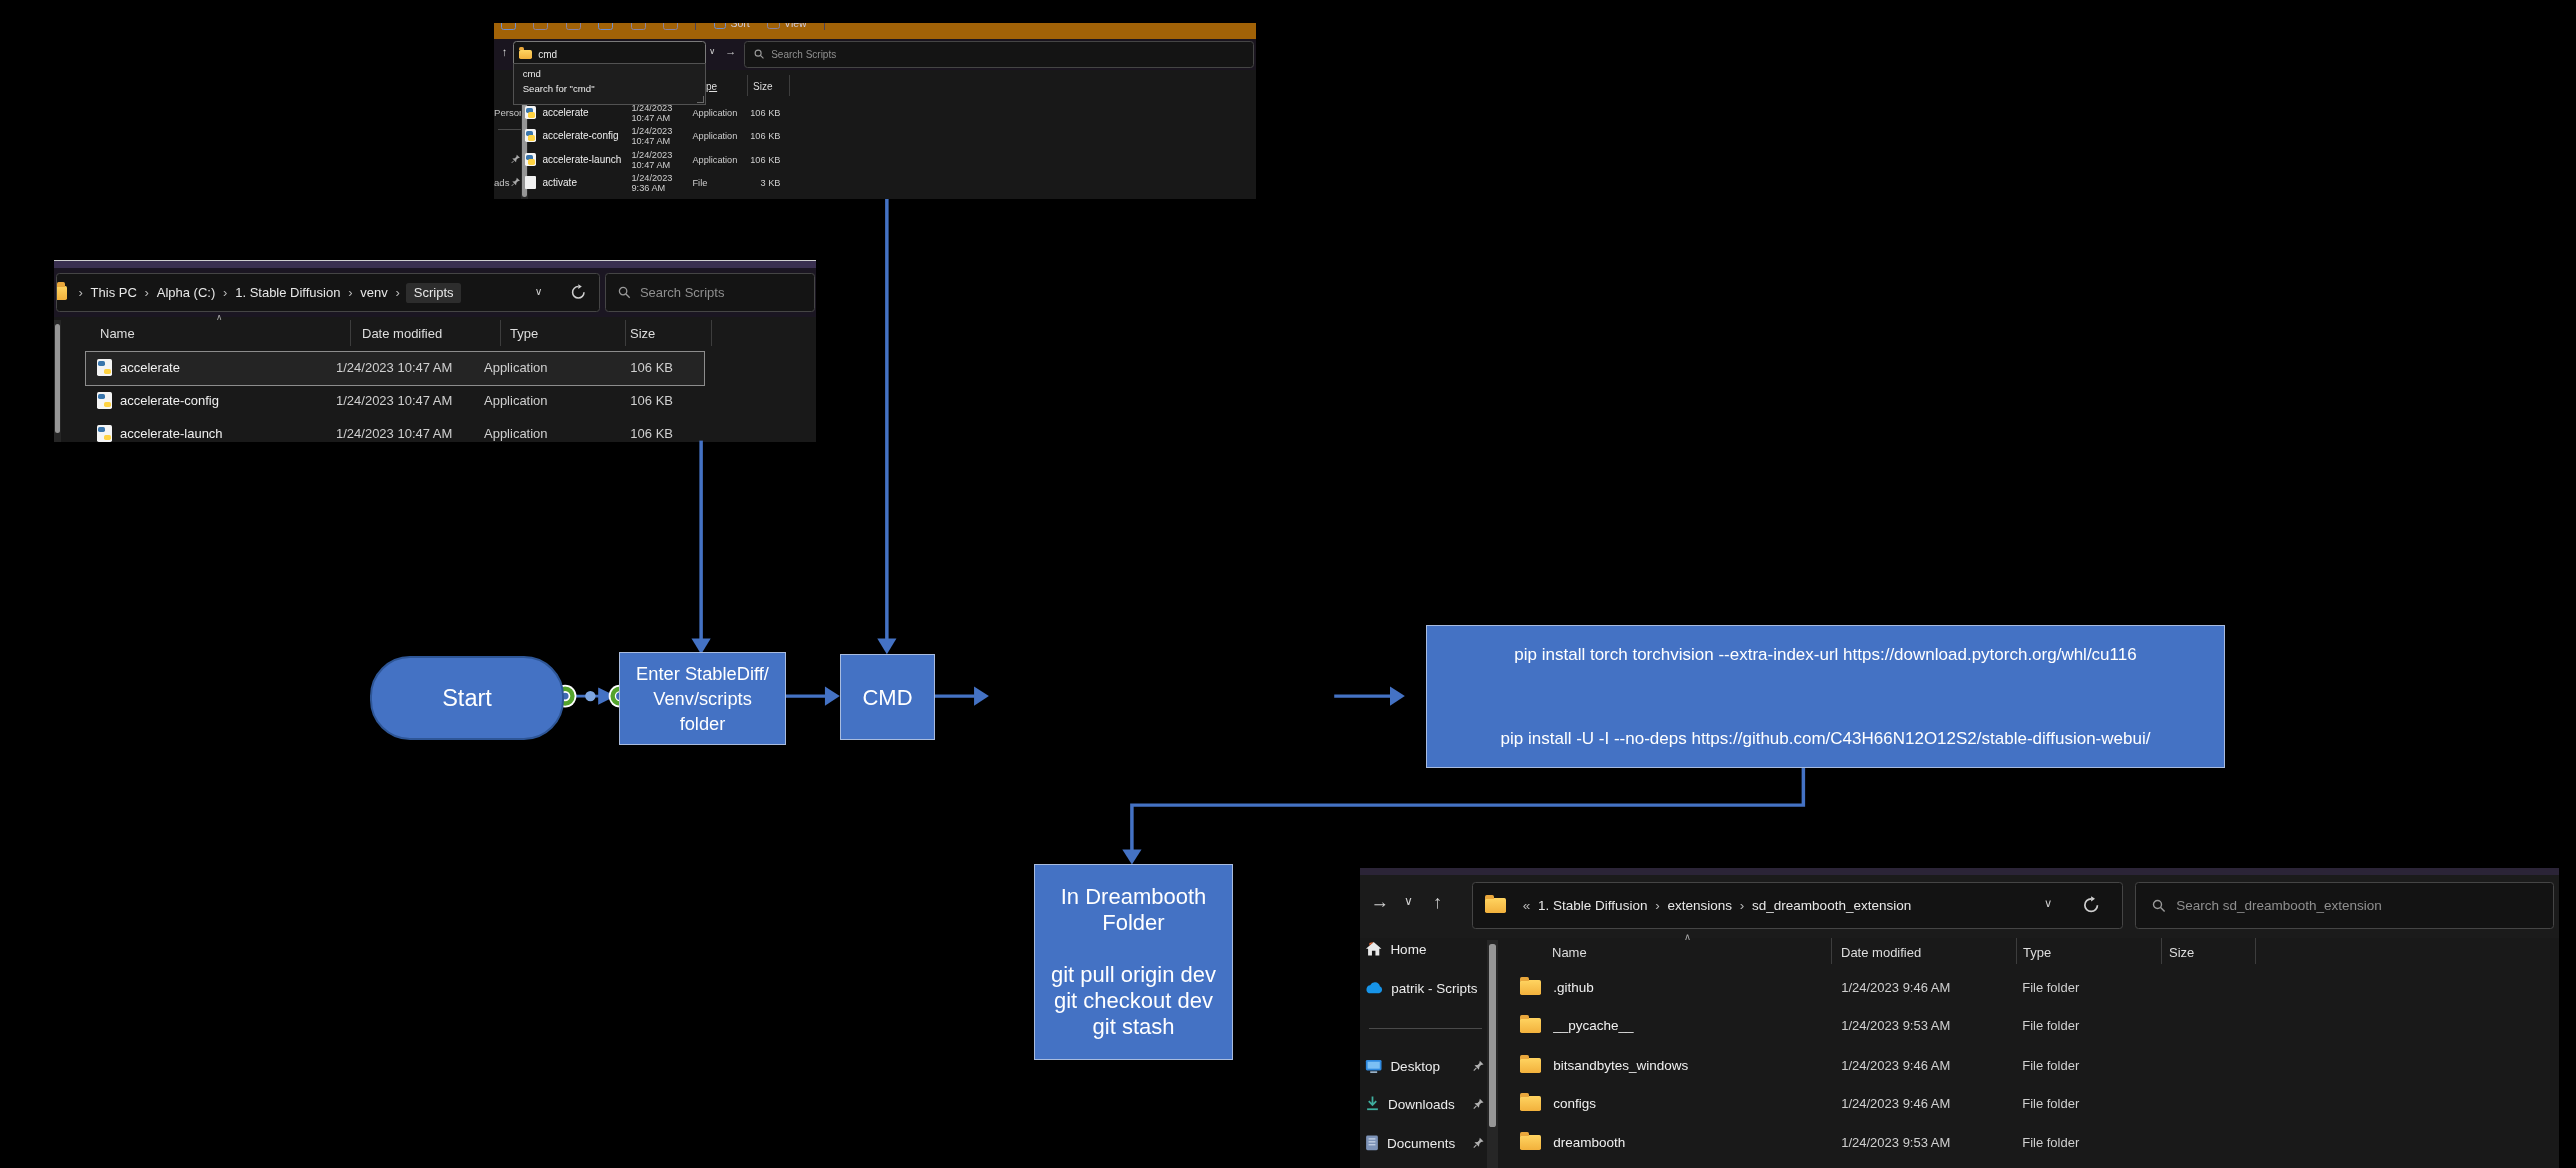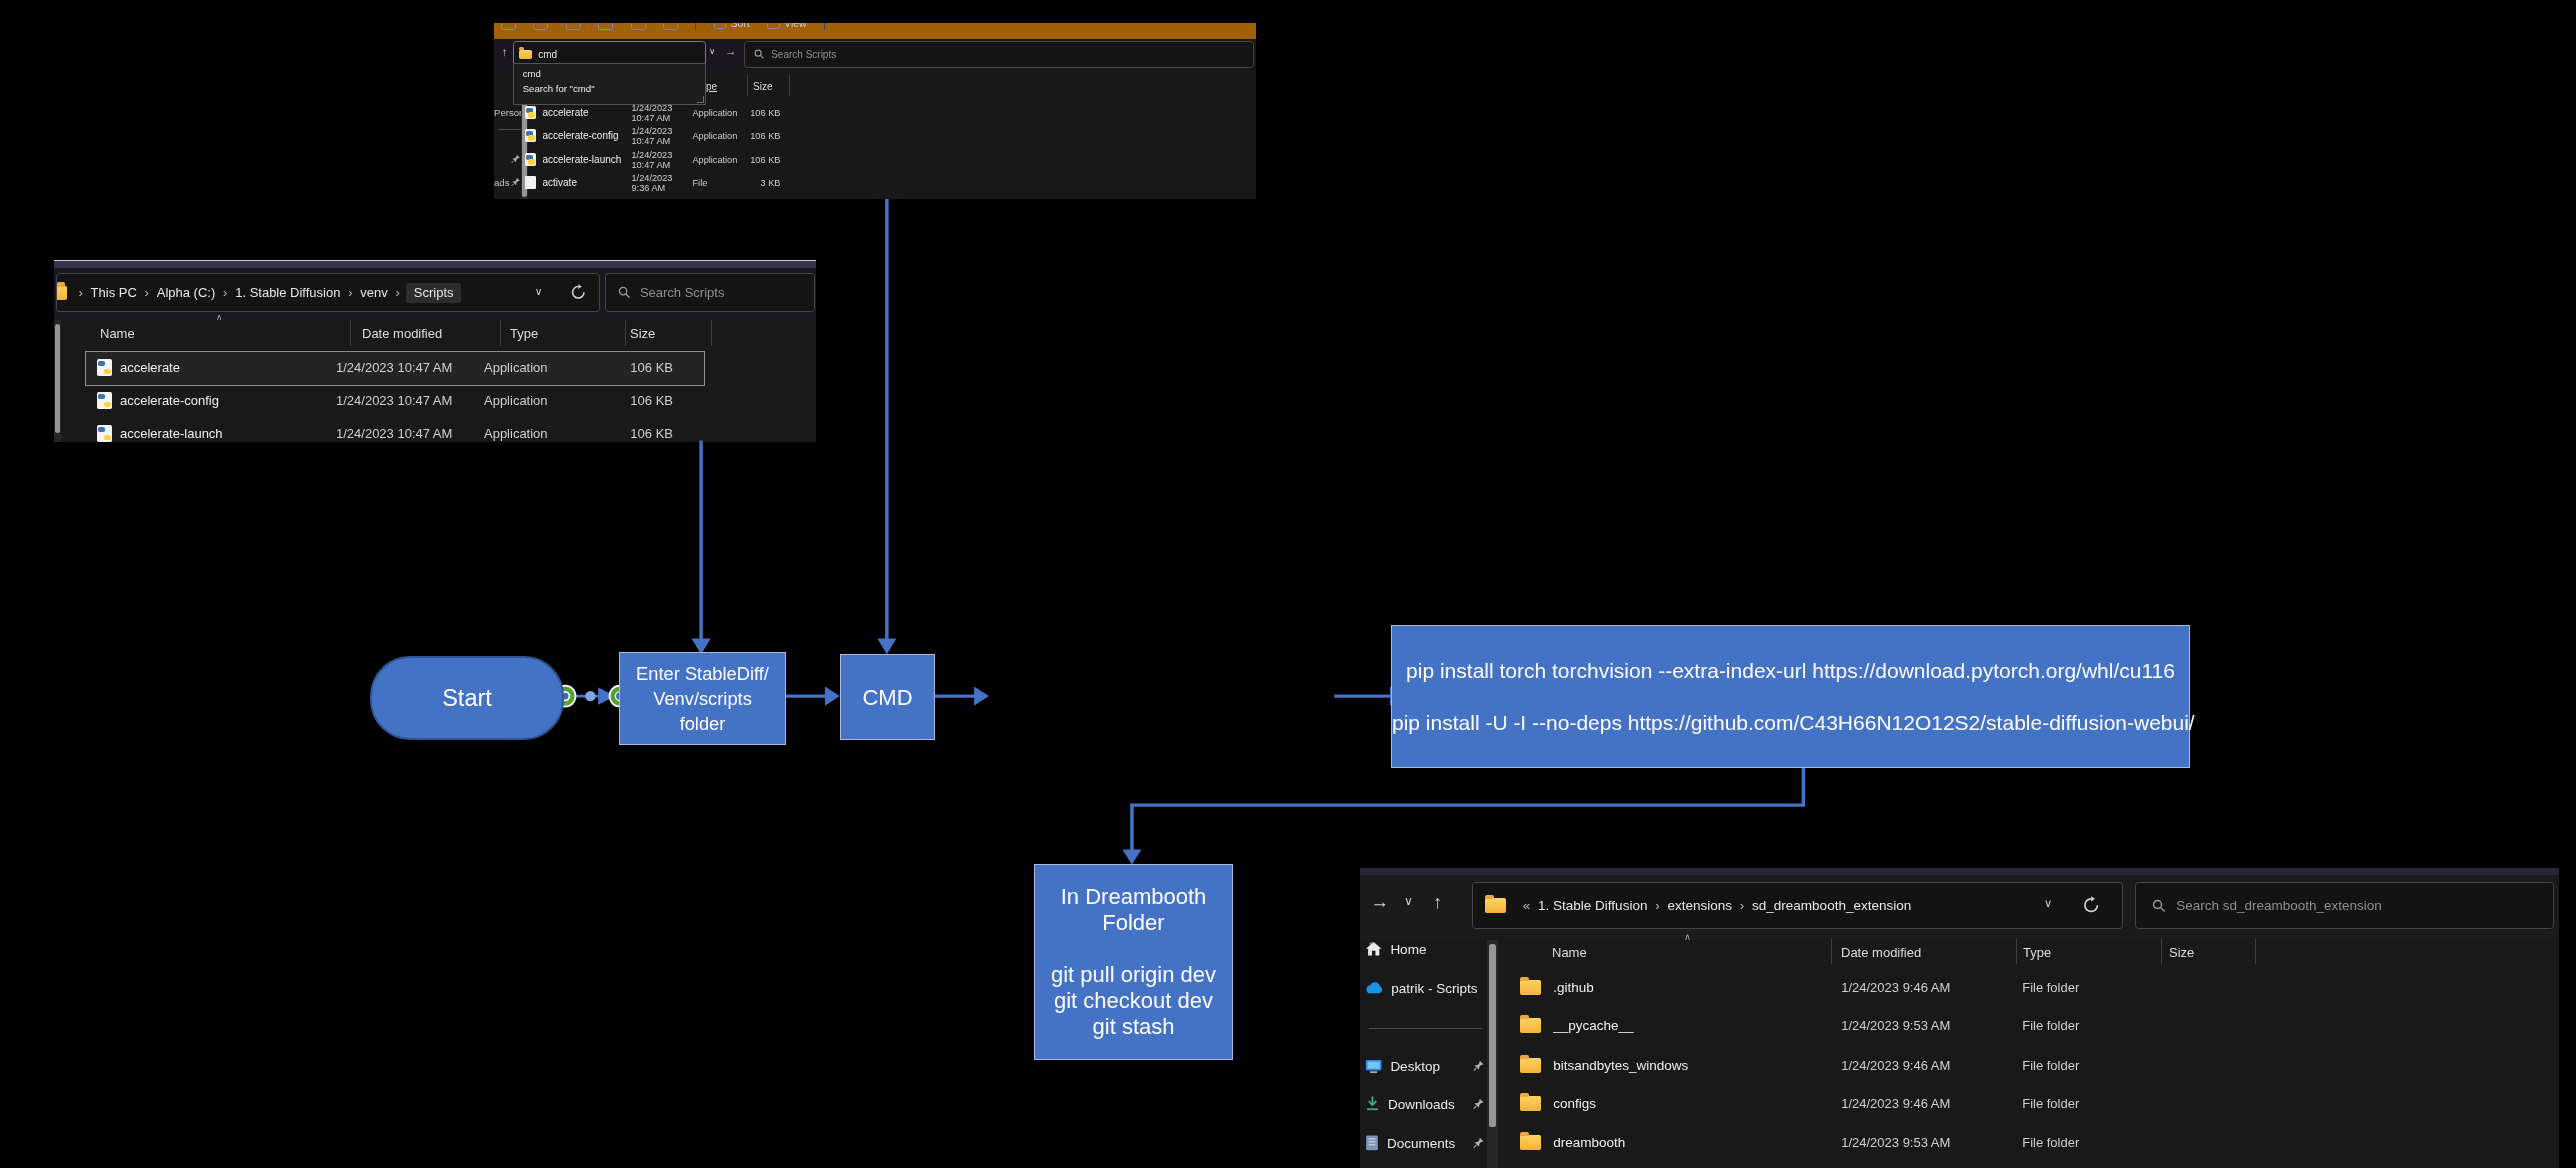--- a/index.html
+++ b/index.html
@@ -90,21 +90,21 @@
 
   
   .fnode{position:absolute;background:#4472C4;color:#fff;text-align:center;z-index:3;
          display:flex;flex-direction:column;justify-content:center;}
   .fnode .fl-line{line-height:25px;min-height:25px;white-space:nowrap;}
   #nStart{left:370px;top:656px;width:190px;height:80px;border:2.6px solid #2e5697;border-radius:40px;
           font-size:23.5px;}
   #nEnter{left:619px;top:652px;width:165px;height:91px;border:1.7px solid #a9bcdf;font-size:18.3px;}
   #nCmd{left:840px;top:654px;width:93px;height:84px;border:1.7px solid #a9bcdf;font-size:22px;}
   #nUninst{left:989px;top:651px;width:345px;height:92px;border:1.7px solid #a9bcdf;font-size:18.3px;}
-  #nInstall{left:1391px;top:625px;width:797px;height:141px;border:1.7px solid #a9bcdf;font-size:21px;}
+  #nInstall{left:1426px;top:625px;width:797px;height:141px;border:1.7px solid #a9bcdf;font-size:17px;gap:16px;}
   #nInstall .fl-line{line-height:26px;min-height:26px;}
   #nDream{left:1034px;top:864px;width:197px;height:194px;border:1.7px solid #a9bcdf;font-size:22px;}
   #nDream .fl-line{line-height:26px;min-height:26px;}
   #connectors{position:absolute;left:0;top:0;z-index:2;pointer-events:none;}
 </style>
 </head>
 <body>
 
 <div id="canvas">
 

